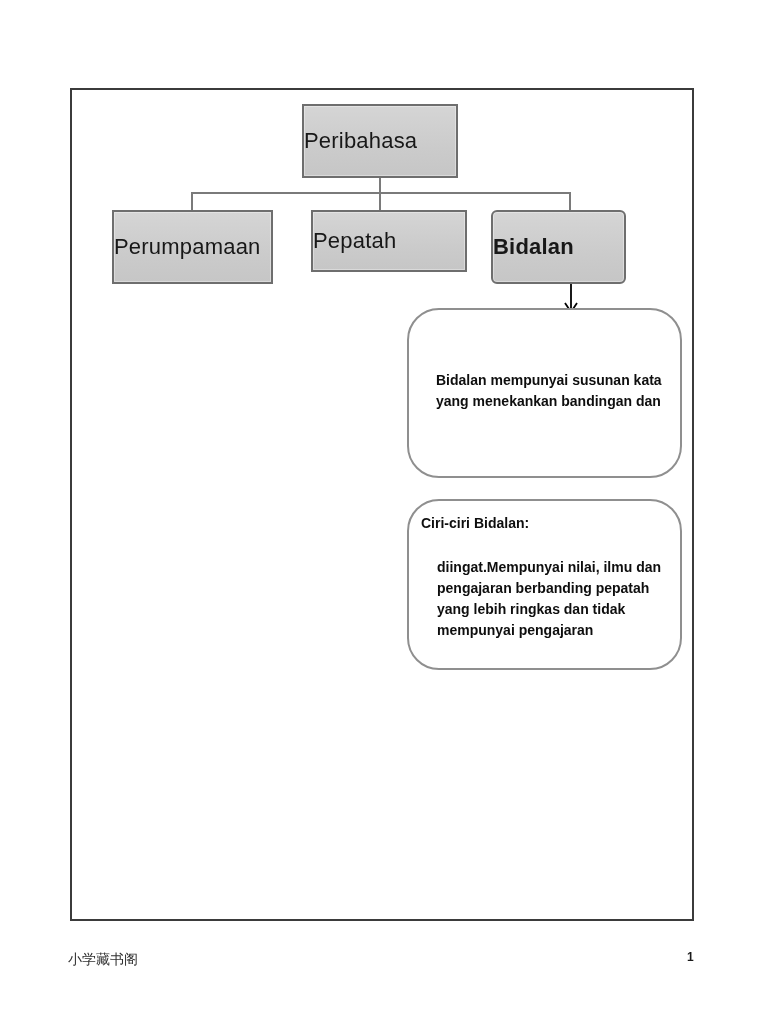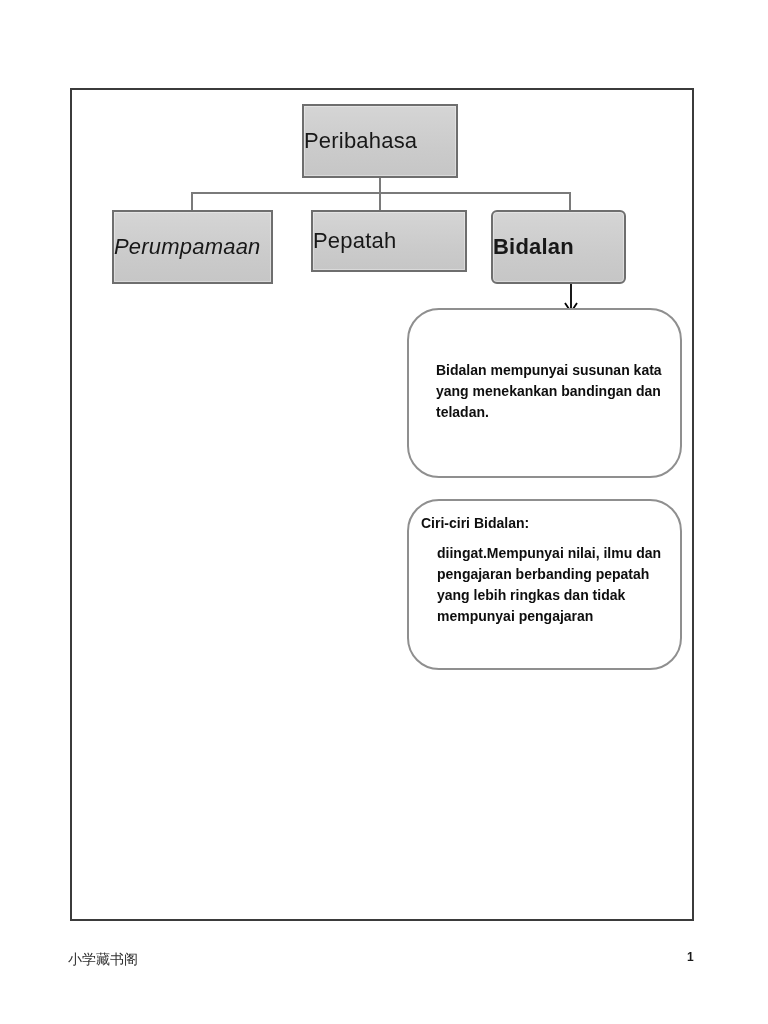--- a/index.html
+++ b/index.html
@@ -15,21 +15,21 @@
   .node {
     position:absolute;
     display:flex; align-items:center; 
     background:linear-gradient(180deg,#d5d5d5 0%,#cbcbcb 60%,#c6c6c6 100%);
     border:2px solid #6e6e6e;
     box-shadow: inset 0 0 0 1px rgba(255,255,255,0.35);
     font-size:22px; color:#181818; letter-spacing:0.2px;
   }
   .node.bold { font-weight:bold; }
   .node-root        { left:302px; top:104px; width:156px; height:74px; }
-  .node-child-1     { left:112px; top:210px; width:161px; height:74px;font-style:italic; }
+  .node-child-1     { left:112px; top:210px; width:161px; height:74px; }
   .node-child-2     { left:311px; top:210px; width:156px; height:62px; }
   .node-child-3     { left:491px; top:210px; width:135px; height:74px;border-radius:6px; }
 
   
   .conn { position:absolute; background:#7a7a7a; }
   .conn-trunk { left:379px; top:178px; width:2px;  height:32px; }
   .conn-h     { left:191px; top:192px; width:380px; height:2px;  }
   .conn-stub-l{ left:191px; top:192px; width:2px;  height:18px; }
   .conn-stub-r{ left:569px; top:192px; width:2px;  height:18px; }
 
@@ -40,21 +40,21 @@
     position:absolute; width:275px;
     background:#ffffff; border:2px solid #8f8f8f; border-radius:32px;
     color:#0e0e0e; font-weight:bold; font-size:14px; line-height:21px;
   }
   .callout-1 {
     left:407px; top:308px; height:170px;
     display:flex; flex-direction:column; justify-content:center;
     padding:0 14px 4px 11px;
   }
   .callout-2 { left:407px; top:499px; height:171px; padding:12px 12px 0 12px; }
-  .callout-title { margin-bottom:9px; }
+  .callout-title { margin-bottom:23px; }
   .callout-lines div { white-space:nowrap;padding-left:16px; }
 
   
   .watermark {
     position:absolute; left:68px; top:951px;
     font-family:Liberation Serif, serif; font-size:14px; color:#2f2f2f;
   }
   .page-num {
     position:absolute; left:687px; top:950px;
     font-size:12px; font-weight:bold; color:#1a1a1a;
@@ -91,21 +91,20 @@
 
   <svg class="arrow-down" viewBox="0 0 18 30">
     <line x1="9" y1="0" x2="9" y2="25" stroke="#000000" stroke-width="1.8"></line>
     <polyline points="3,19 9,28 15,19" fill="none" stroke="#000000" stroke-width="1.8"></polyline>
   </svg>
 
   <div class="callout callout-1">
     <div class="callout-lines">
         <div>Bidalan mempunyai susunan kata</div>
         <div>yang menekankan bandingan dan</div>
-        <div>teladan.</div>
       </div>
   </div>
 
   <div class="callout callout-2">
     <div class="callout-title">Ciri-ciri Bidalan:</div>
     <div class="callout-lines">
         <div>diingat.Mempunyai nilai, ilmu dan</div>
         <div>pengajaran berbanding pepatah</div>
         <div>yang lebih ringkas dan tidak</div>
         <div>mempunyai pengajaran</div>

